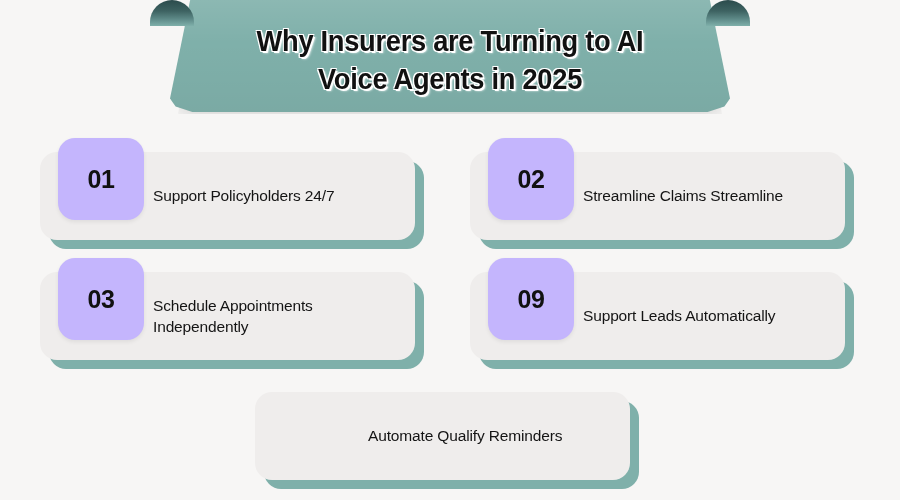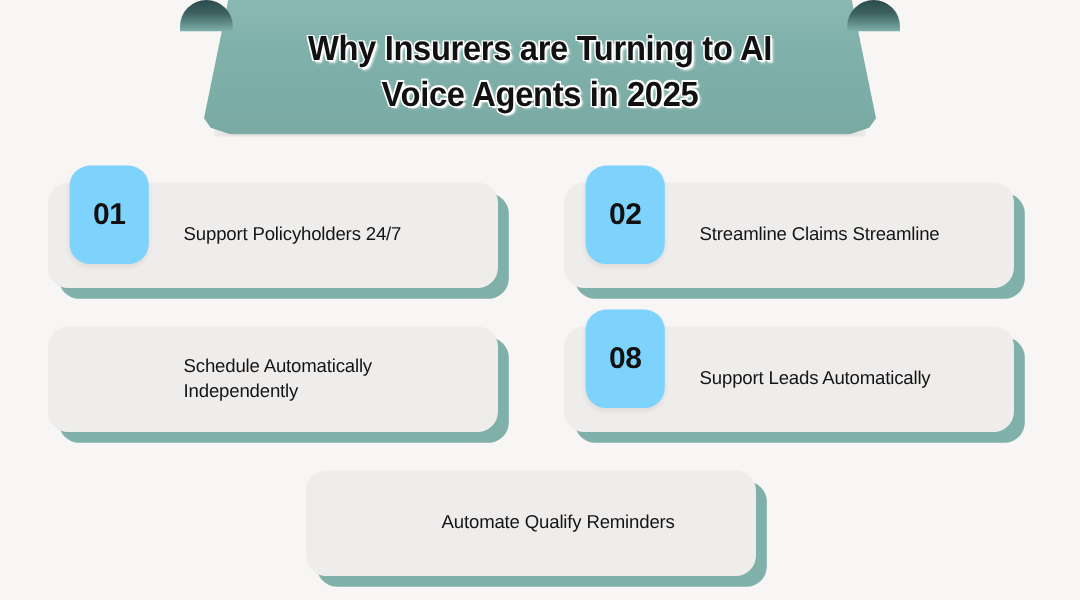--- a/index.html
+++ b/index.html
@@ -119,23 +119,23 @@
     top: 0;
     width: 375px;
     height: 88px;
     background: #efedec;
     border-radius: 17px;
   }
   .badge {
     position: absolute;
     left: 18px;
     top: -14px;
-    width: 66px;
+    width: 86px;
     height: 82px;
-    background: #7dd3fc;
+    background: #c4b5fd;
     border-radius: 17px;
     display: flex;
     align-items: center;
     justify-content: center;
     box-shadow: 0 2px 4px rgba(0,0,0,0.07);
   }
   .badge-num {
     font-size: 25px;
     font-weight: bold;
     color: #111111;
@@ -192,28 +192,31 @@
     <div class="card-body"></div>
     <div class="badge">
       <span class="badge-num">02</span>
     </div>
     <div class="card-label">Streamline Claims Streamline</div>
   </div>
 
   <div class="card pos-3">
     <div class="card-shadow"></div>
     <div class="card-body"></div>
-    <div class="card-label">Schedule Automatically Independently</div>
+    <div class="badge">
+      <span class="badge-num">03</span>
+    </div>
+    <div class="card-label">Schedule Appointments Independently</div>
   </div>
 
   <div class="card pos-4">
     <div class="card-shadow"></div>
     <div class="card-body"></div>
     <div class="badge">
-      <span class="badge-num">08</span>
+      <span class="badge-num">09</span>
     </div>
     <div class="card-label">Support Leads Automatically</div>
   </div>
 
   <div class="card pos-5">
     <div class="card-shadow"></div>
     <div class="card-body"></div>
     <div class="card-label">Automate Qualify Reminders</div>
   </div>
 

